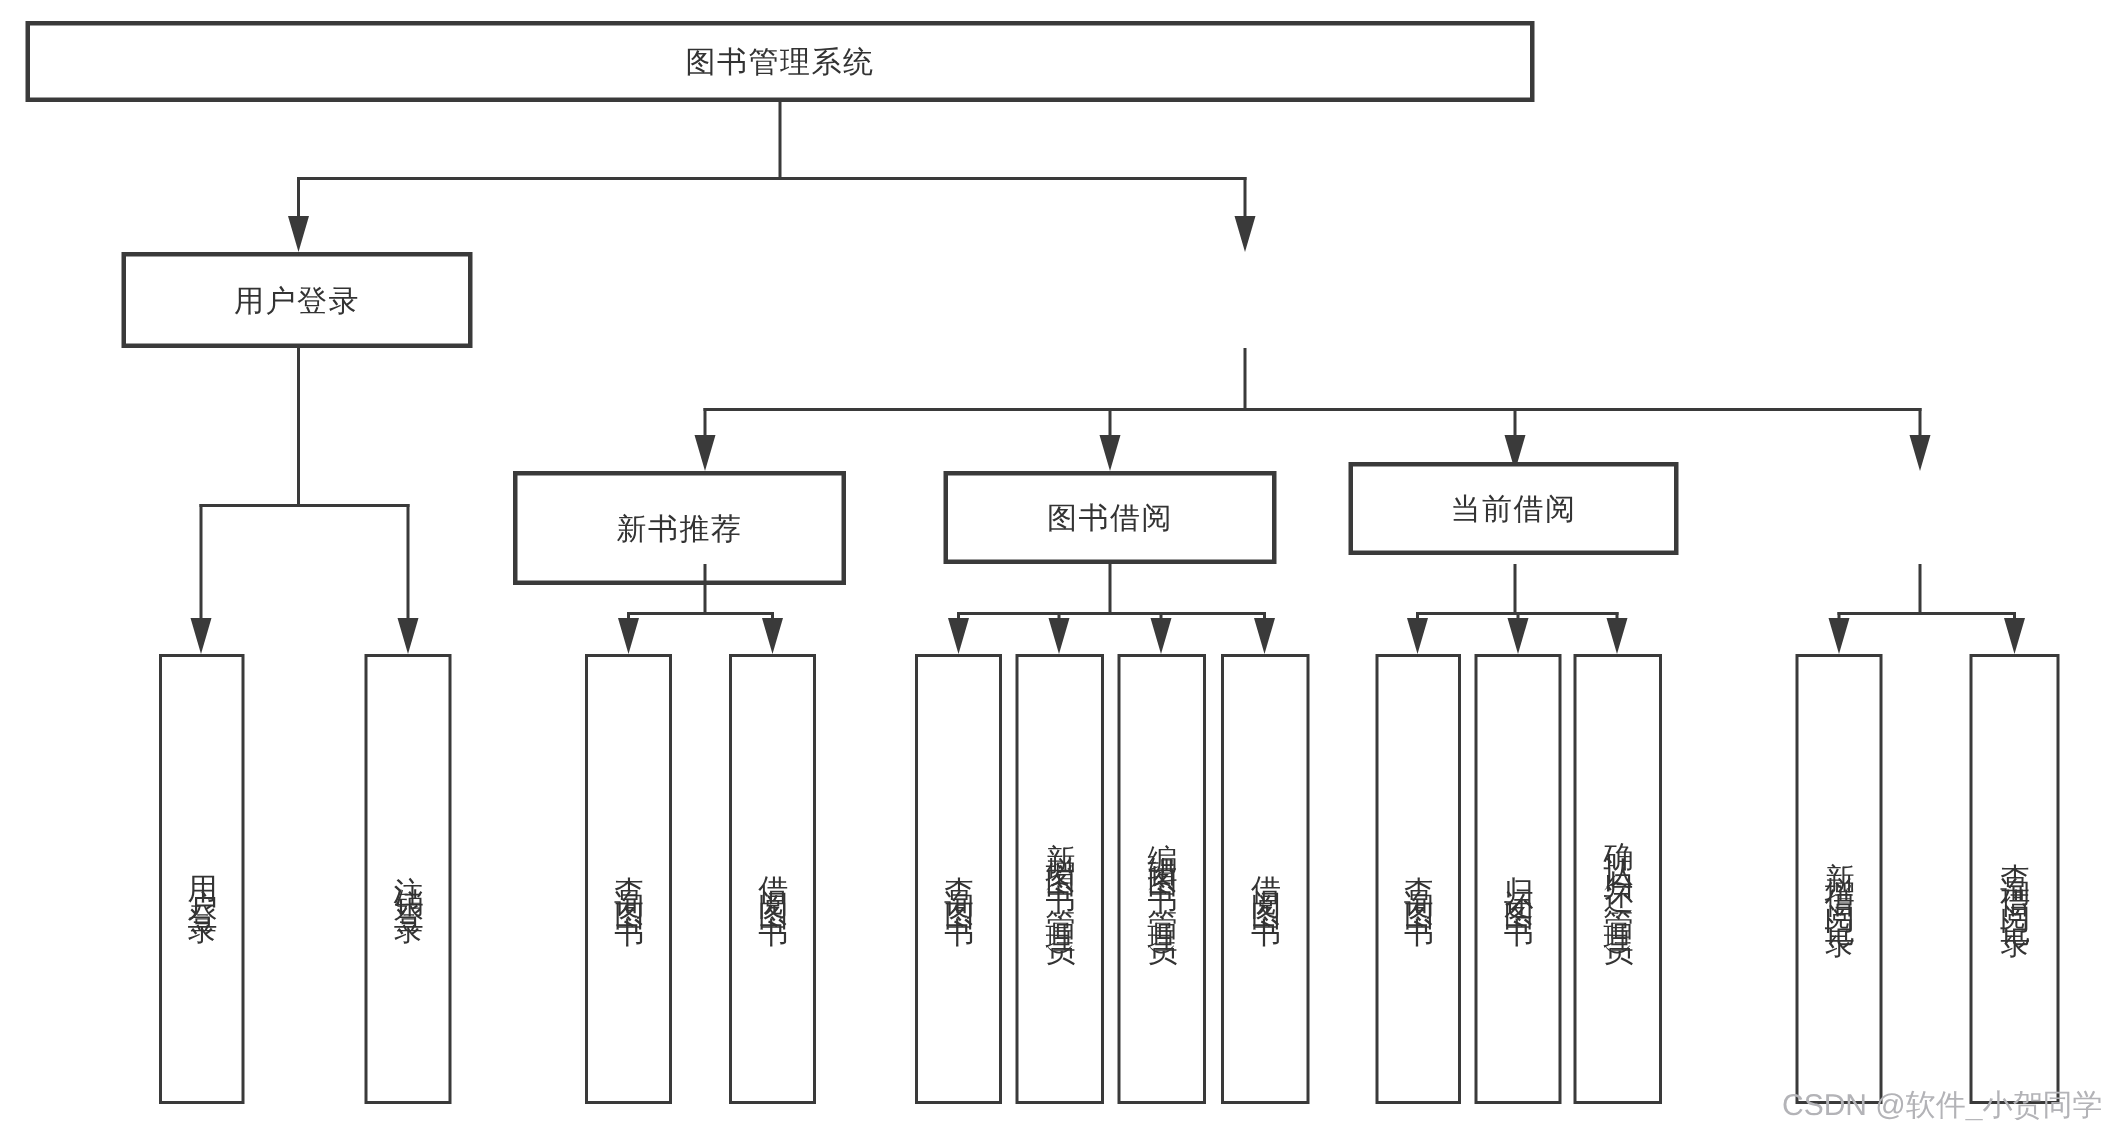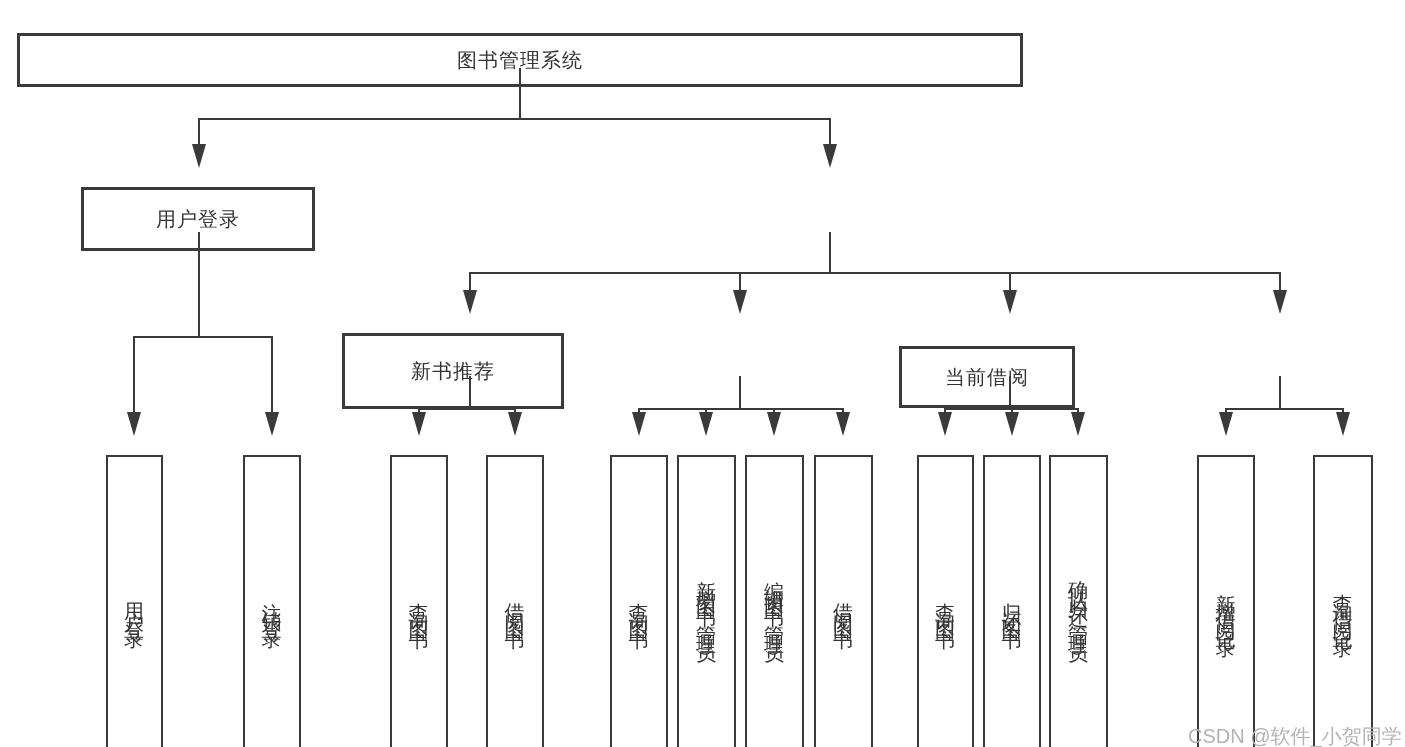--- a/index.html
+++ b/index.html
@@ -11,21 +11,21 @@
   html,body{margin:0;padding:0;background:var(--background);}
   #canvas{
     position:relative;width:1405px;height:747px;background:var(--background);
     overflow:hidden;
     font-family:"Liberation Sans","DejaVu Sans",sans-serif;
     color:var(--text);
   }
   .box{
     position:absolute;box-sizing:border-box;background:#fff;
     border:3px solid var(--line);
-    display:flex;align-items:center;justify-content:center;margin-top:19px;
+    display:flex;align-items:center;justify-content:center;
   }
   .hbox{font-size:20px;letter-spacing:1px;}
   .leaf{border-width:2px;}
   .leaf .lbl{
     writing-mode:vertical-rl;text-orientation:mixed;
     font-size:20px;line-height:1;letter-spacing:9px;
   }
   .vl{position:absolute;width:2px;background:var(--line);}
   .hl{position:absolute;height:2px;background:var(--line);}
   .arw{
@@ -72,21 +72,24 @@
   <div class="vl" style="left:1009px;top:272px;height:20px"></div>
   <div class="vl" style="left:1279px;top:272px;height:20px"></div>
   <div class="arw" style="left:463px;top:290px"></div>
   <div class="arw" style="left:733px;top:290px"></div>
   <div class="arw" style="left:1003px;top:290px"></div>
   <div class="arw" style="left:1273px;top:290px"></div>
 
   <div class="box hbox" style="left:342px;top:314px;width:222px;height:76px">
     <span class="lbl">新书推荐</span>
   </div>
-  <div class="box hbox" style="left:899px;top:327px;width:176px;height:62px">
+  <div class="box hbox" style="left:629px;top:314px;width:222px;height:62px">
+    <span class="lbl">图书借阅</span>
+  </div>
+  <div class="box hbox" style="left:899px;top:308px;width:220px;height:62px">
     <span class="lbl">当前借阅</span>
   </div>
 
   <div class="vl" style="left:469px;top:376px;height:32px"></div>
   <div class="vl" style="left:739px;top:376px;height:32px"></div>
   <div class="vl" style="left:1009px;top:376px;height:32px"></div>
   <div class="vl" style="left:1279px;top:376px;height:32px"></div>
 
   <div class="hl" style="left:418px;top:408px;width:98px"></div>
   <div class="hl" style="left:638px;top:408px;width:206px"></div>

